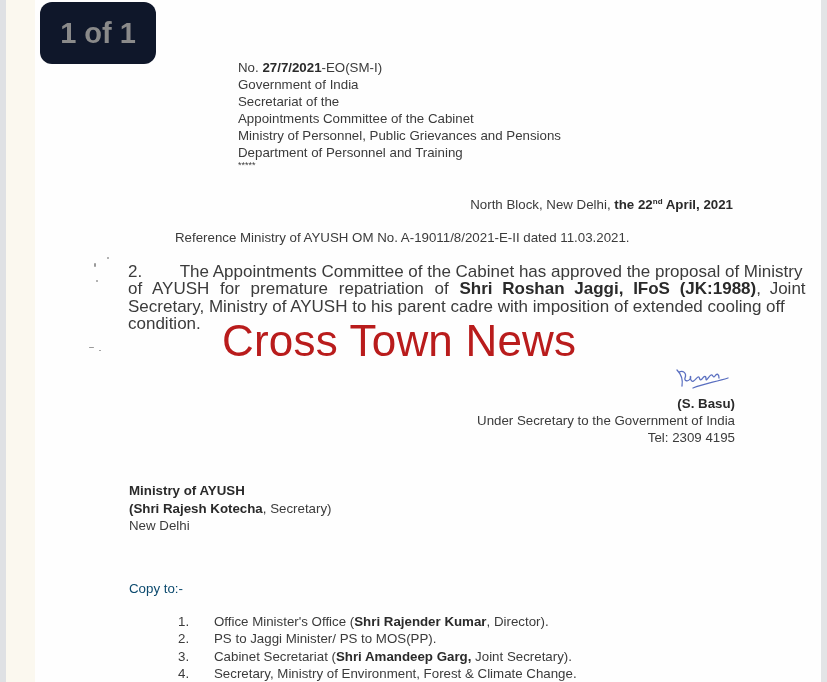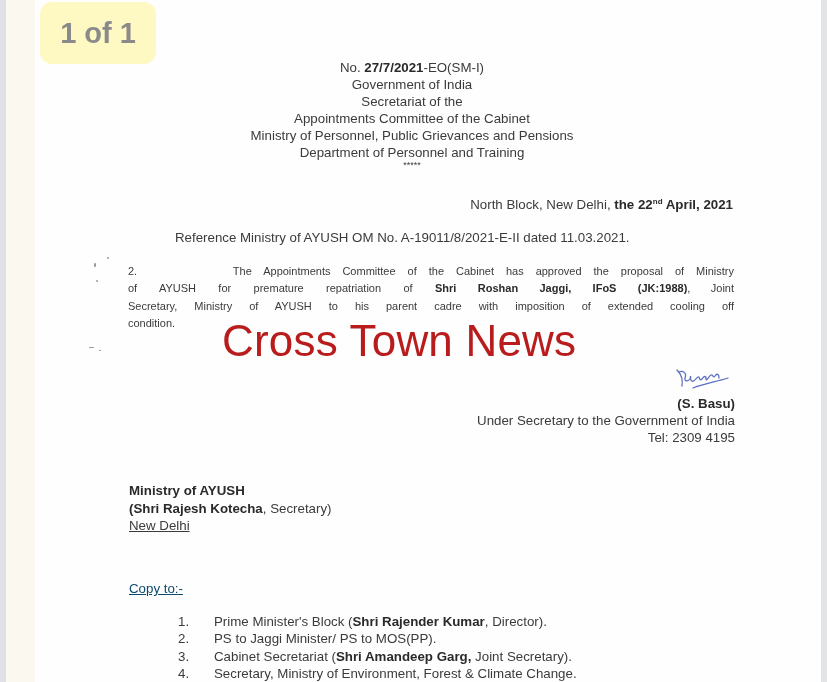--- a/index.html
+++ b/index.html
@@ -20,55 +20,55 @@
   .right-edge {
     position: absolute; right: 0; top: 0; width: 6px; height: 682px;
     background: #e3e4e6;
   }
   .page {
     position: absolute; left: 35px; top: 0; width: 786px; height: 682px;
     background: #fefefe;
   }
   .page-counter {
     position: absolute; left: 40px; top: 2px; width: 116px; height: 62px;
-    border-radius: 12px; background: #fef9c3;
+    border-radius: 12px; background: #0f172a;
     display: flex; align-items: center; justify-content: center;
     font-size: 29px; font-weight: bold; color: #8a8a8a;
   }
   .abs { position: absolute; white-space: nowrap; }
   .t { font-size: 13.3px; line-height: 17px; color: #3b3b3b; text-align: right; }
   .b { font-weight: bold; color: #2a2a2a; }
   .header-block {
-    position: absolute; left: 212px; top: 59px; width: 400px;
-    text-align: center; font-size: 13.3px; line-height: 17px; color: #3b3b3b;
+    position: absolute; left: 238px; top: 59px; width: 400px;
+    text-align: left; font-size: 13.3px; line-height: 17px; color: #3b3b3b;
   }
   .stars { font-size: 9px; line-height: 8px; letter-spacing: 0px; }
   .para {
     position: absolute; left: 128px; top: 263px; width: 606px;
-    font-size: 11px; line-height: 17.3px; color: #3b3b3b; text-align: justify;
+    font-size: 17px; line-height: 17.3px; color: #3b3b3b; text-align: justify;
   }
   .para .line { display: block; text-align: justify; text-align-last: justify; white-space: nowrap; }
   .para .line.last { text-align-last: left; }
   .watermark {
     position: absolute; left: 222px; top: 316px;
     font-size: 44px; color: #b91c1c; font-family: "Liberation Sans", sans-serif;
     white-space: nowrap; letter-spacing: 0.2px;
   }
   .sig-block {
     position: absolute; right: 92px; top: 395px; text-align: right;
     font-size: 13.3px; line-height: 17px; color: #3b3b3b;
   }
   .signature {
     position: absolute; left: 673px; top: 364px; width: 60px; height: 32px;
   }
   .addressee {
     position: absolute; left: 129px; top: 482px;
     font-size: 13.3px; line-height: 17.5px; color: #3b3b3b;
   }
-  .u { text-decoration: underline; }
+  .u { }
   .copy-to { position: absolute; left: 129px; top: 581px; font-size: 13.3px; color: #0c4a6e; }
   .copy-list { position: absolute; left: 178px; top: 613px; font-size: 13.3px; line-height: 17.3px; color: #3b3b3b; }
   .copy-list .row { display: flex; white-space: nowrap; }
   .copy-list .num { width: 36px; }
   .specks span { position: absolute; background: #9a9a9a; border-radius: 1px; }
 </style>
 </head>
 <body>
 
 <div class="left-edge"></div>
@@ -121,21 +121,21 @@
   <div class="b">Ministry of AYUSH</div>
   <div><span class="b">(</span><span class="b">Shri Rajesh Kotecha</span><span>, Secretary)</span></div>
   <div class="u">New Delhi</div>
 </div>
 
 <div class="copy-to u">Copy to:-</div>
 
 <div class="copy-list">
   <div class="row">
     <span class="num">1.</span>
-    <span><span>Prime Minister's Block (</span><span class="b">Shri Rajender Kumar</span><span>, Director).</span></span>
+    <span><span>Office Minister's Office (</span><span class="b">Shri Rajender Kumar</span><span>, Director).</span></span>
   </div>
   <div class="row">
     <span class="num">2.</span>
     <span><span>PS to Jaggi Minister/ PS to MOS(PP).</span><span class="b"></span><span></span></span>
   </div>
   <div class="row">
     <span class="num">3.</span>
     <span><span>Cabinet Secretariat (</span><span class="b">Shri Amandeep Garg,</span><span> Joint Secretary).</span></span>
   </div>
   <div class="row">

